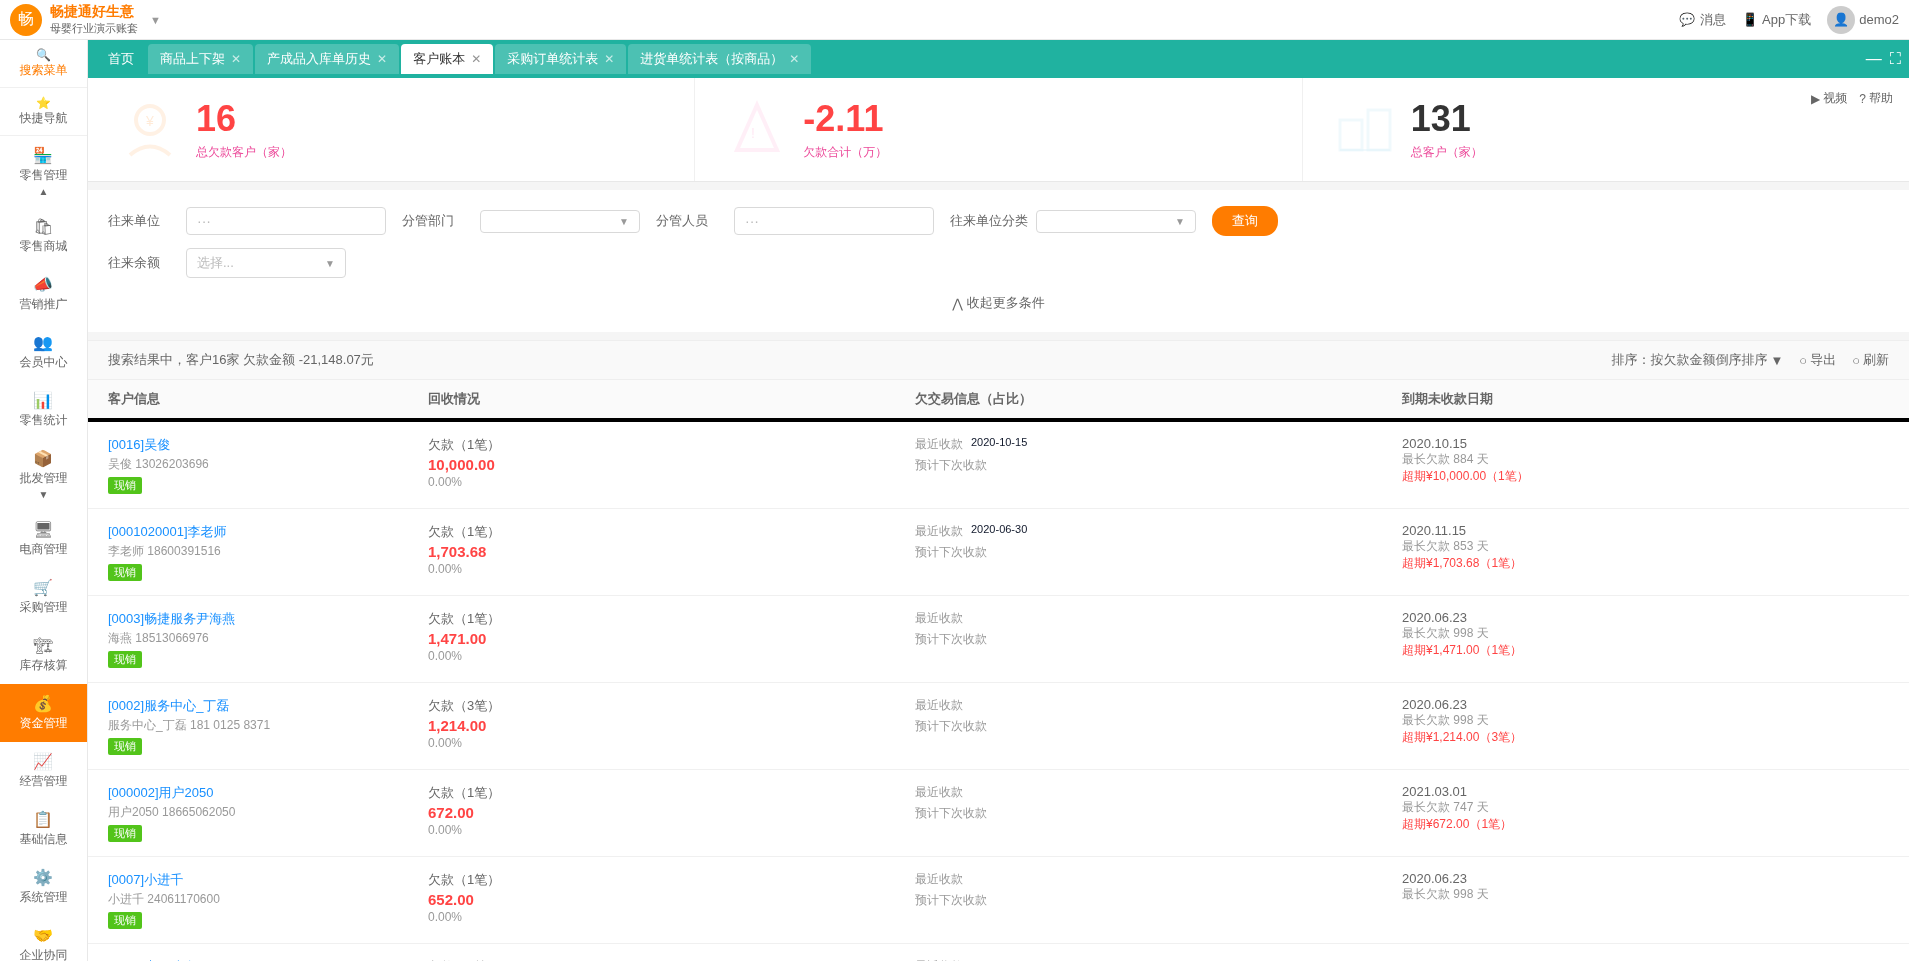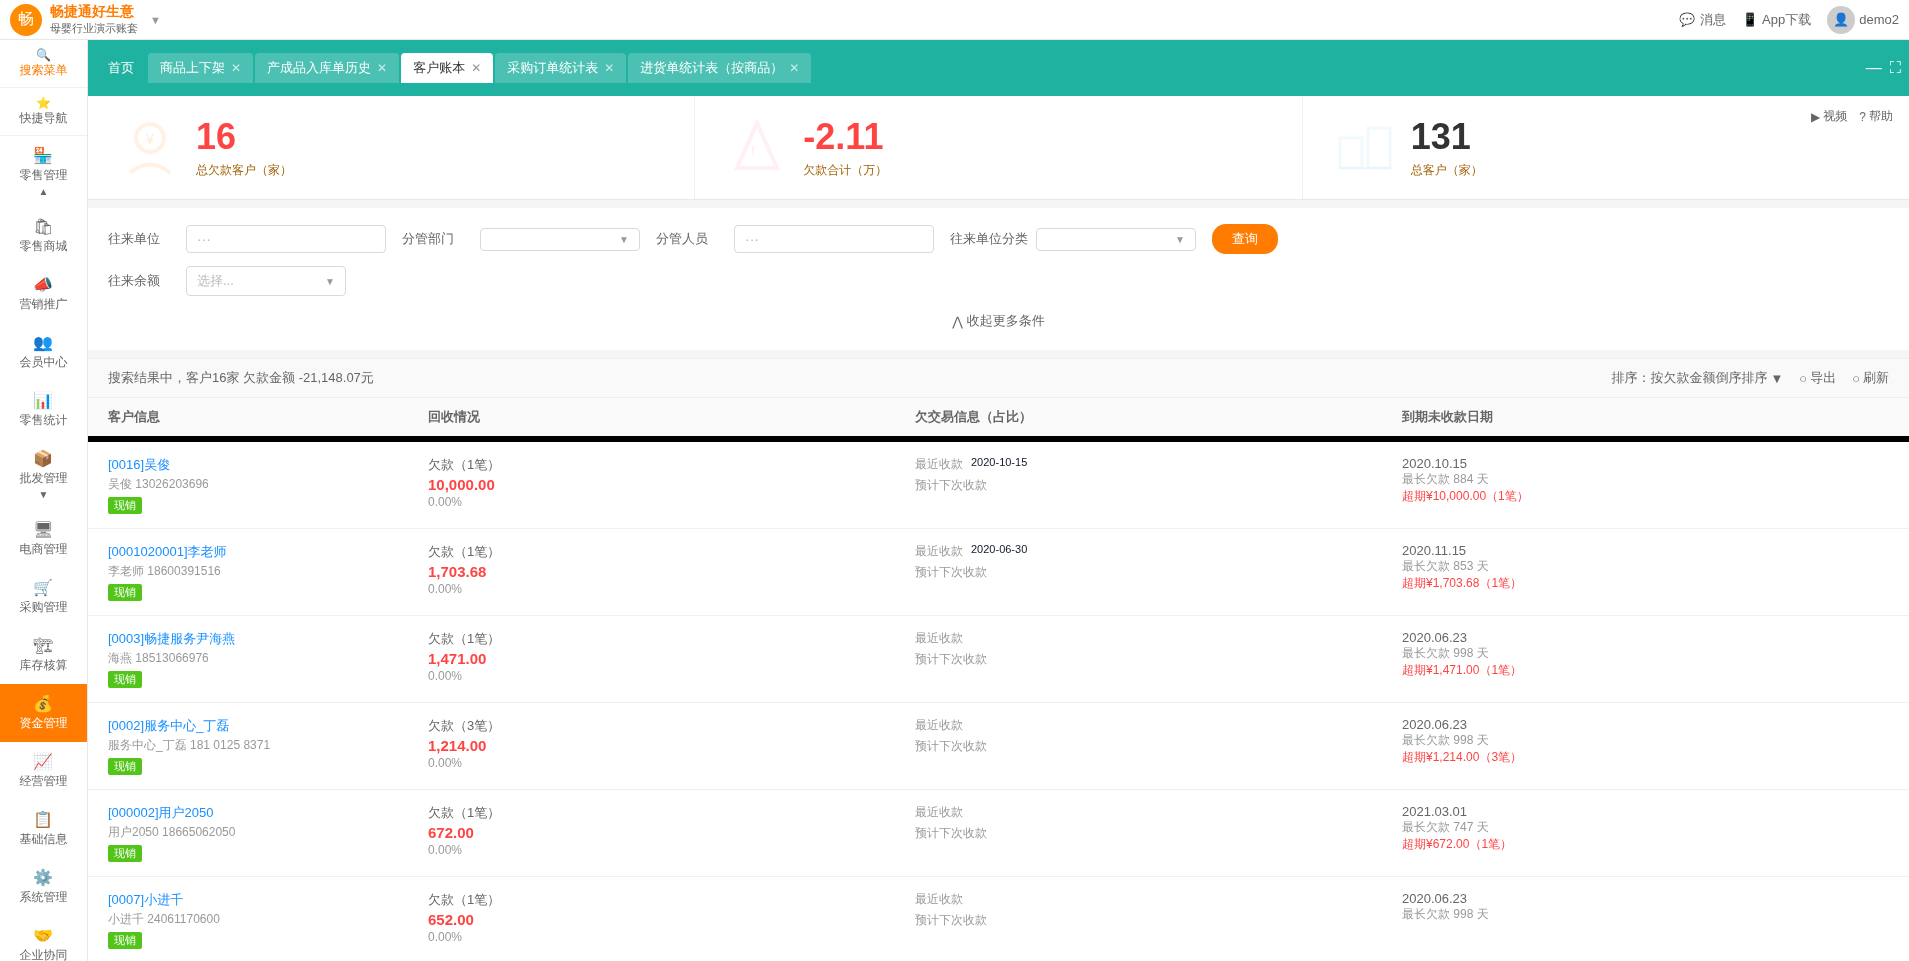--- a/index.html
+++ b/index.html
@@ -25,21 +25,21 @@
     .sidebar-quick { padding: 8px 0; text-align: center; font-size: 12px; color: #666; cursor: pointer; border-bottom: 1px solid #f0f0f0; }
     .sidebar-item { padding: 10px 0; text-align: center; font-size: 12px; color: #666; cursor: pointer; display: flex; flex-direction: column; align-items: center; gap: 2px; }
     .sidebar-item.active { background: #ff7c00; color: white; }
     .sidebar-item .item-icon { font-size: 16px; }
     .sidebar-item .item-arrow { font-size: 10px; }
 
     
     .content-area { flex: 1; display: flex; flex-direction: column; overflow: hidden; }
 
     
-    .tab-bar { display: flex; align-items: center; background: #20b2a0; height: 56px; padding: 0 8px; gap: 2px; }
+    .tab-bar { display: flex; align-items: center; background: #20b2a0; height: 38px; padding: 0 8px; gap: 2px; }
     .tab { display: flex; align-items: center; gap: 6px; padding: 0 12px; height: 30px; border-radius: 4px 4px 0 0; font-size: 13px; cursor: pointer; white-space: nowrap; }
     .tab.home { background: transparent; color: white; }
     .tab.inactive { background: rgba(255,255,255,0.2); color: white; }
     .tab.active { background: white; color: #333; }
     .tab .close-x { font-size: 12px; opacity: 0.7; }
     .tab-spacer { flex: 1; }
     .tab-controls { display: flex; gap: 8px; color: white; font-size: 16px; cursor: pointer; }
 
     
     .page-content { flex: 1; overflow-y: auto; background: #f5f5f5; padding: 0; }
@@ -48,21 +48,21 @@
     .stats-bar { display: flex; background: white; margin-bottom: 8px; border-bottom: 1px solid #e8e8e8; }
     .stat-card { flex: 1; display: flex; align-items: center; gap: 16px; padding: 20px 32px; border-right: 1px solid #f0f0f0; position: relative; }
     .stat-card:last-child { border-right: none; }
     .stat-icon { width: 60px; height: 60px; display: flex; align-items: center; justify-content: center; }
     .stat-icon.orange { color: #ff7c00; opacity: 0.3; font-size: 50px; }
     .stat-icon.pink { color: #ff69b4; opacity: 0.3; font-size: 50px; }
     .stat-icon.blue { color: #87ceeb; opacity: 0.3; font-size: 50px; }
     .stat-value { font-size: 36px; font-weight: bold; }
     .stat-value.red { color: #ff4444; }
     .stat-value.black { color: #333; }
-    .stat-desc { font-size: 12px; color: #a16207; margin-top: 4px; }
+    .stat-desc { font-size: 12px; color: #ec4899; margin-top: 4px; }
     .stat-actions { position: absolute; right: 16px; top: 12px; display: flex; gap: 12px; font-size: 12px; color: #666; }
     .stat-actions span { cursor: pointer; display: flex; align-items: center; gap: 3px; }
 
     
     .filter-area { background: white; padding: 16px 20px; margin-bottom: 8px; }
     .filter-row { display: flex; align-items: center; gap: 16px; margin-bottom: 12px; flex-wrap: wrap; }
     .filter-item { display: flex; align-items: center; gap: 8px; }
     .filter-label { font-size: 13px; color: #666; min-width: 70px; }
     .filter-input { border: 1px solid #d9d9d9; border-radius: 4px; padding: 5px 10px; font-size: 13px; width: 200px; outline: none; display: flex; align-items: center; justify-content: space-between; cursor: pointer; background: white; }
     .filter-select { border: 1px solid #d9d9d9; border-radius: 4px; padding: 5px 10px; font-size: 13px; width: 160px; outline: none; cursor: pointer; background: white; display: flex; align-items: center; justify-content: space-between; }
@@ -71,21 +71,21 @@
     .filter-divider { display: flex; justify-content: center; margin-top: 4px; }
 
     
     .results-bar { background: #f9f9f9; padding: 10px 20px; display: flex; align-items: center; justify-content: space-between; border-top: 1px solid #eee; border-bottom: 1px solid #eee; }
     .results-info { font-size: 13px; color: #666; }
     .results-actions { display: flex; align-items: center; gap: 16px; font-size: 13px; color: #666; }
     .results-actions span { cursor: pointer; display: flex; align-items: center; gap: 3px; }
 
     
     .data-table { background: white; }
-    .table-header { display: grid; grid-template-columns: 320px 1fr 1fr 1fr; padding: 10px 20px; background: #fafafa; border-bottom: 6px solid #000000; font-weight: bold; font-size: 13px; color: #666; }
+    .table-header { display: grid; grid-template-columns: 320px 1fr 1fr 1fr; padding: 10px 20px; background: #fafafa; border-bottom: 4px solid #000000; font-weight: bold; font-size: 13px; color: #666; }
     .table-row { display: grid; grid-template-columns: 320px 1fr 1fr 1fr; padding: 14px 20px; border-bottom: 1px solid #f0f0f0; align-items: start; }
 
     .customer-name { font-size: 13px; color: #1890ff; cursor: pointer; }
     .customer-sub { font-size: 12px; color: #999; margin: 2px 0; }
     .tag-green { display: inline-block; background: #52c41a; color: white; font-size: 11px; padding: 1px 6px; border-radius: 2px; margin-top: 2px; }
 
     .debt-count { font-size: 13px; color: #666; }
     .debt-amount { font-size: 15px; color: #ff4444; font-weight: bold; margin: 2px 0; }
     .debt-percent { font-size: 12px; color: #999; }
 

